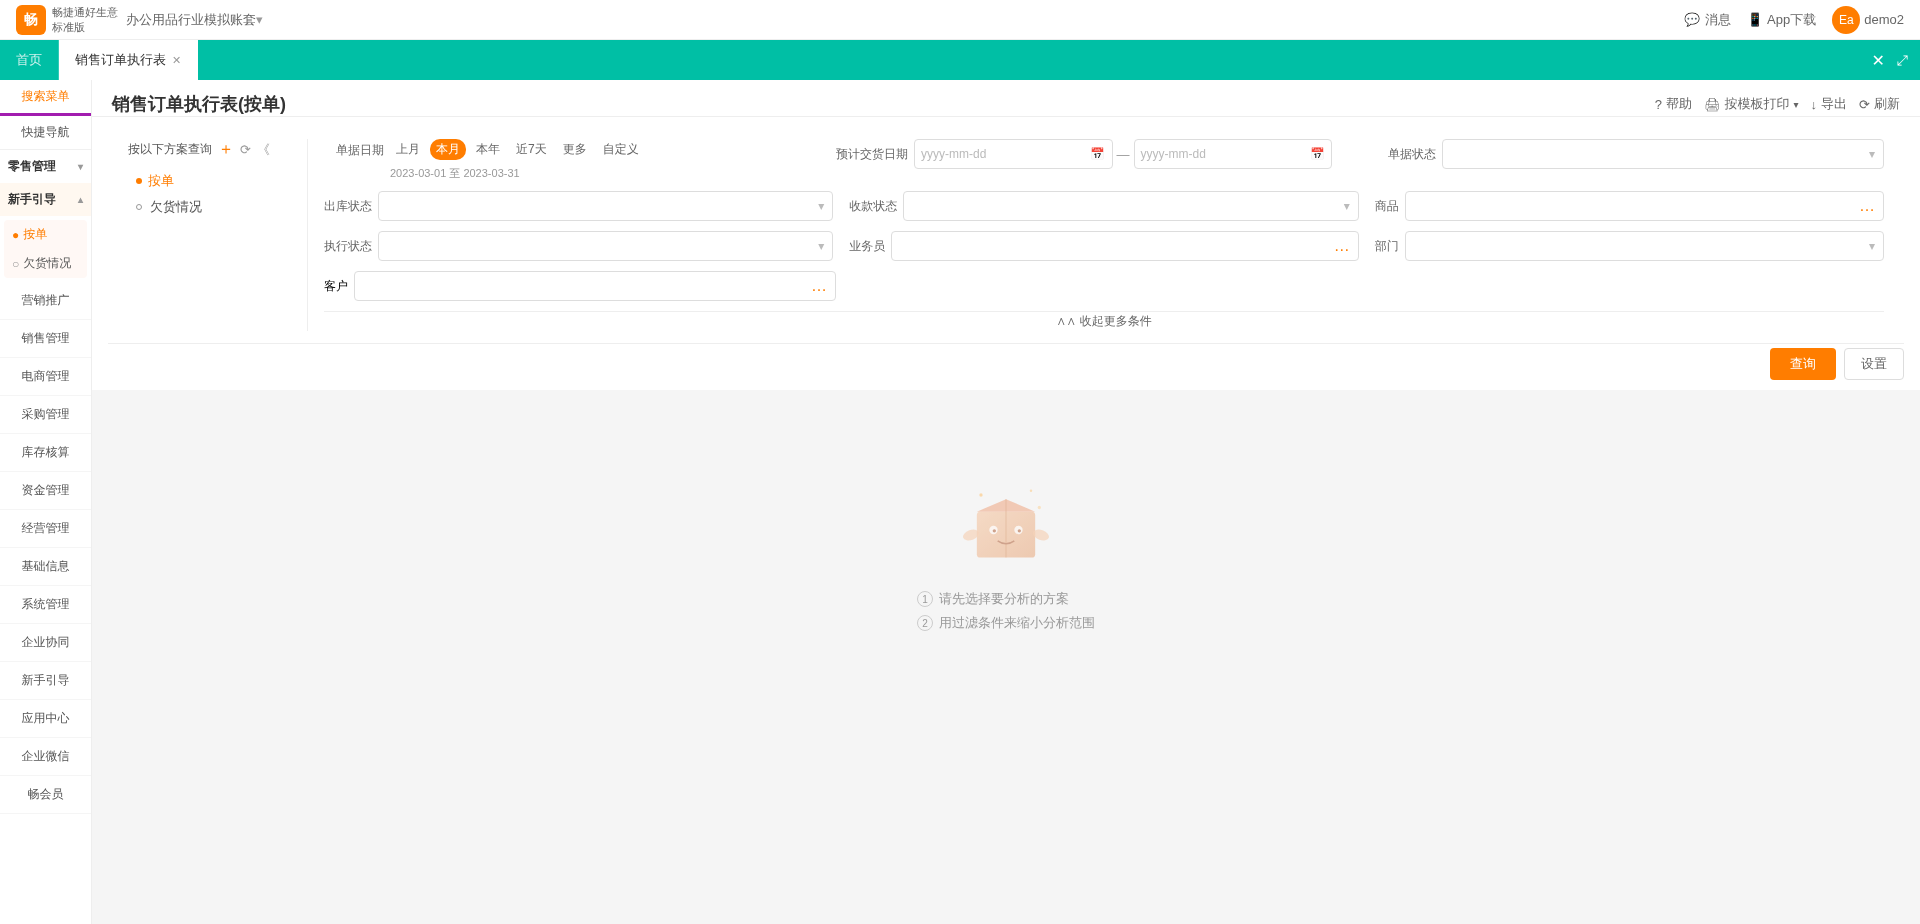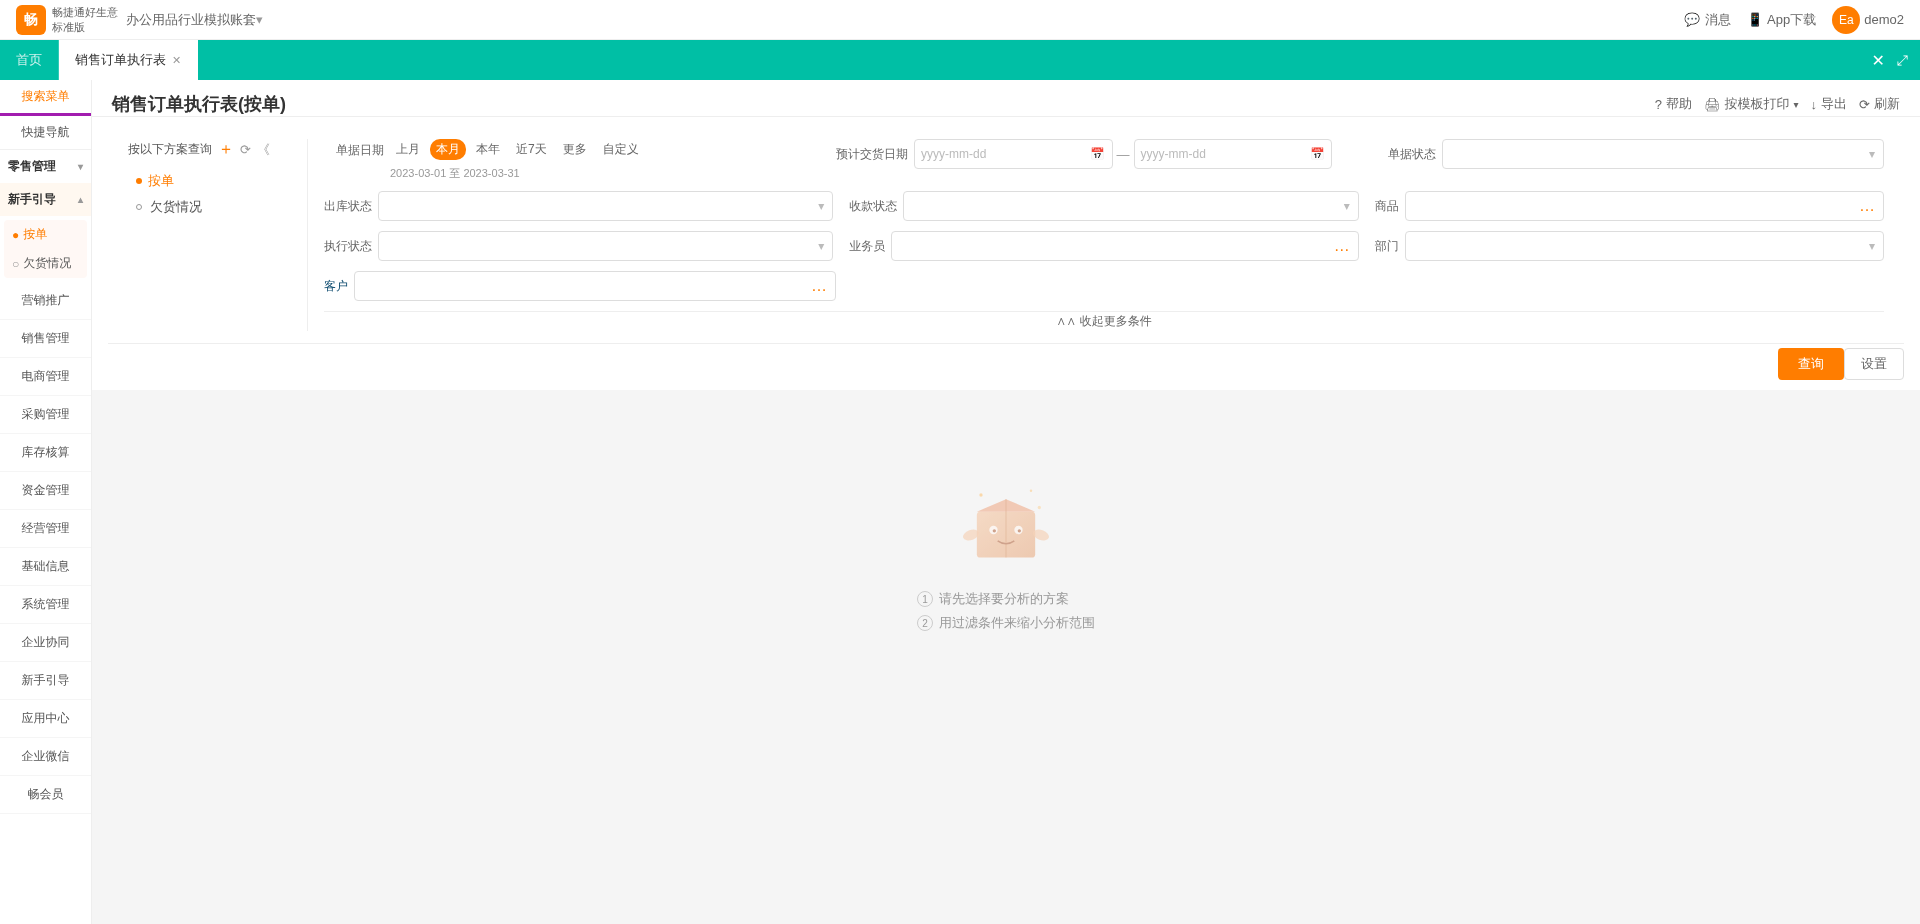--- a/index.html
+++ b/index.html
@@ -283,20 +283,21 @@
 
     .combined-filter-section {
       background: #fff;
       padding: 10px 16px 0 16px;
     }
     .combined-btn-section {
       background: #fff;
       padding: 4px 16px 10px 16px;
       display: flex;
       justify-content: flex-end;
+      gap: 8px;
     }
   </style>
 </head>
 <body>
 
 <div class="top-bar">
   <div class="top-bar-left">
     <div class="logo-area">
       <div class="logo-icon">
         <span>畅</span>
@@ -554,21 +555,21 @@
               <span style="font-size:12px;color:#666;white-space:nowrap;">部门</span>
               <div class="filter-input" style="flex:1;">
                 <span></span>
                 <span style="color:#bbb;">▾</span>
               </div>
             </div>
           </div>
 
           <div style="display:flex;align-items:center;gap:16px;margin-bottom:10px;">
             <div style="width:calc(33.33% - 8px);display:flex;align-items:center;gap:6px;">
-              <span style="font-size:12px;color:#0c4a6e;white-space:nowrap;">客户</span>
+              <span style="font-size:12px;color:#000000;white-space:nowrap;">客户</span>
               <div class="filter-input" style="flex:1;">
                 <span></span>
                 <span class="filter-dots">…</span>
               </div>
             </div>
           </div>
 
           <div class="collapse-row">
             <span>∧∧ </span>
             <span>收起更多条件</span>

